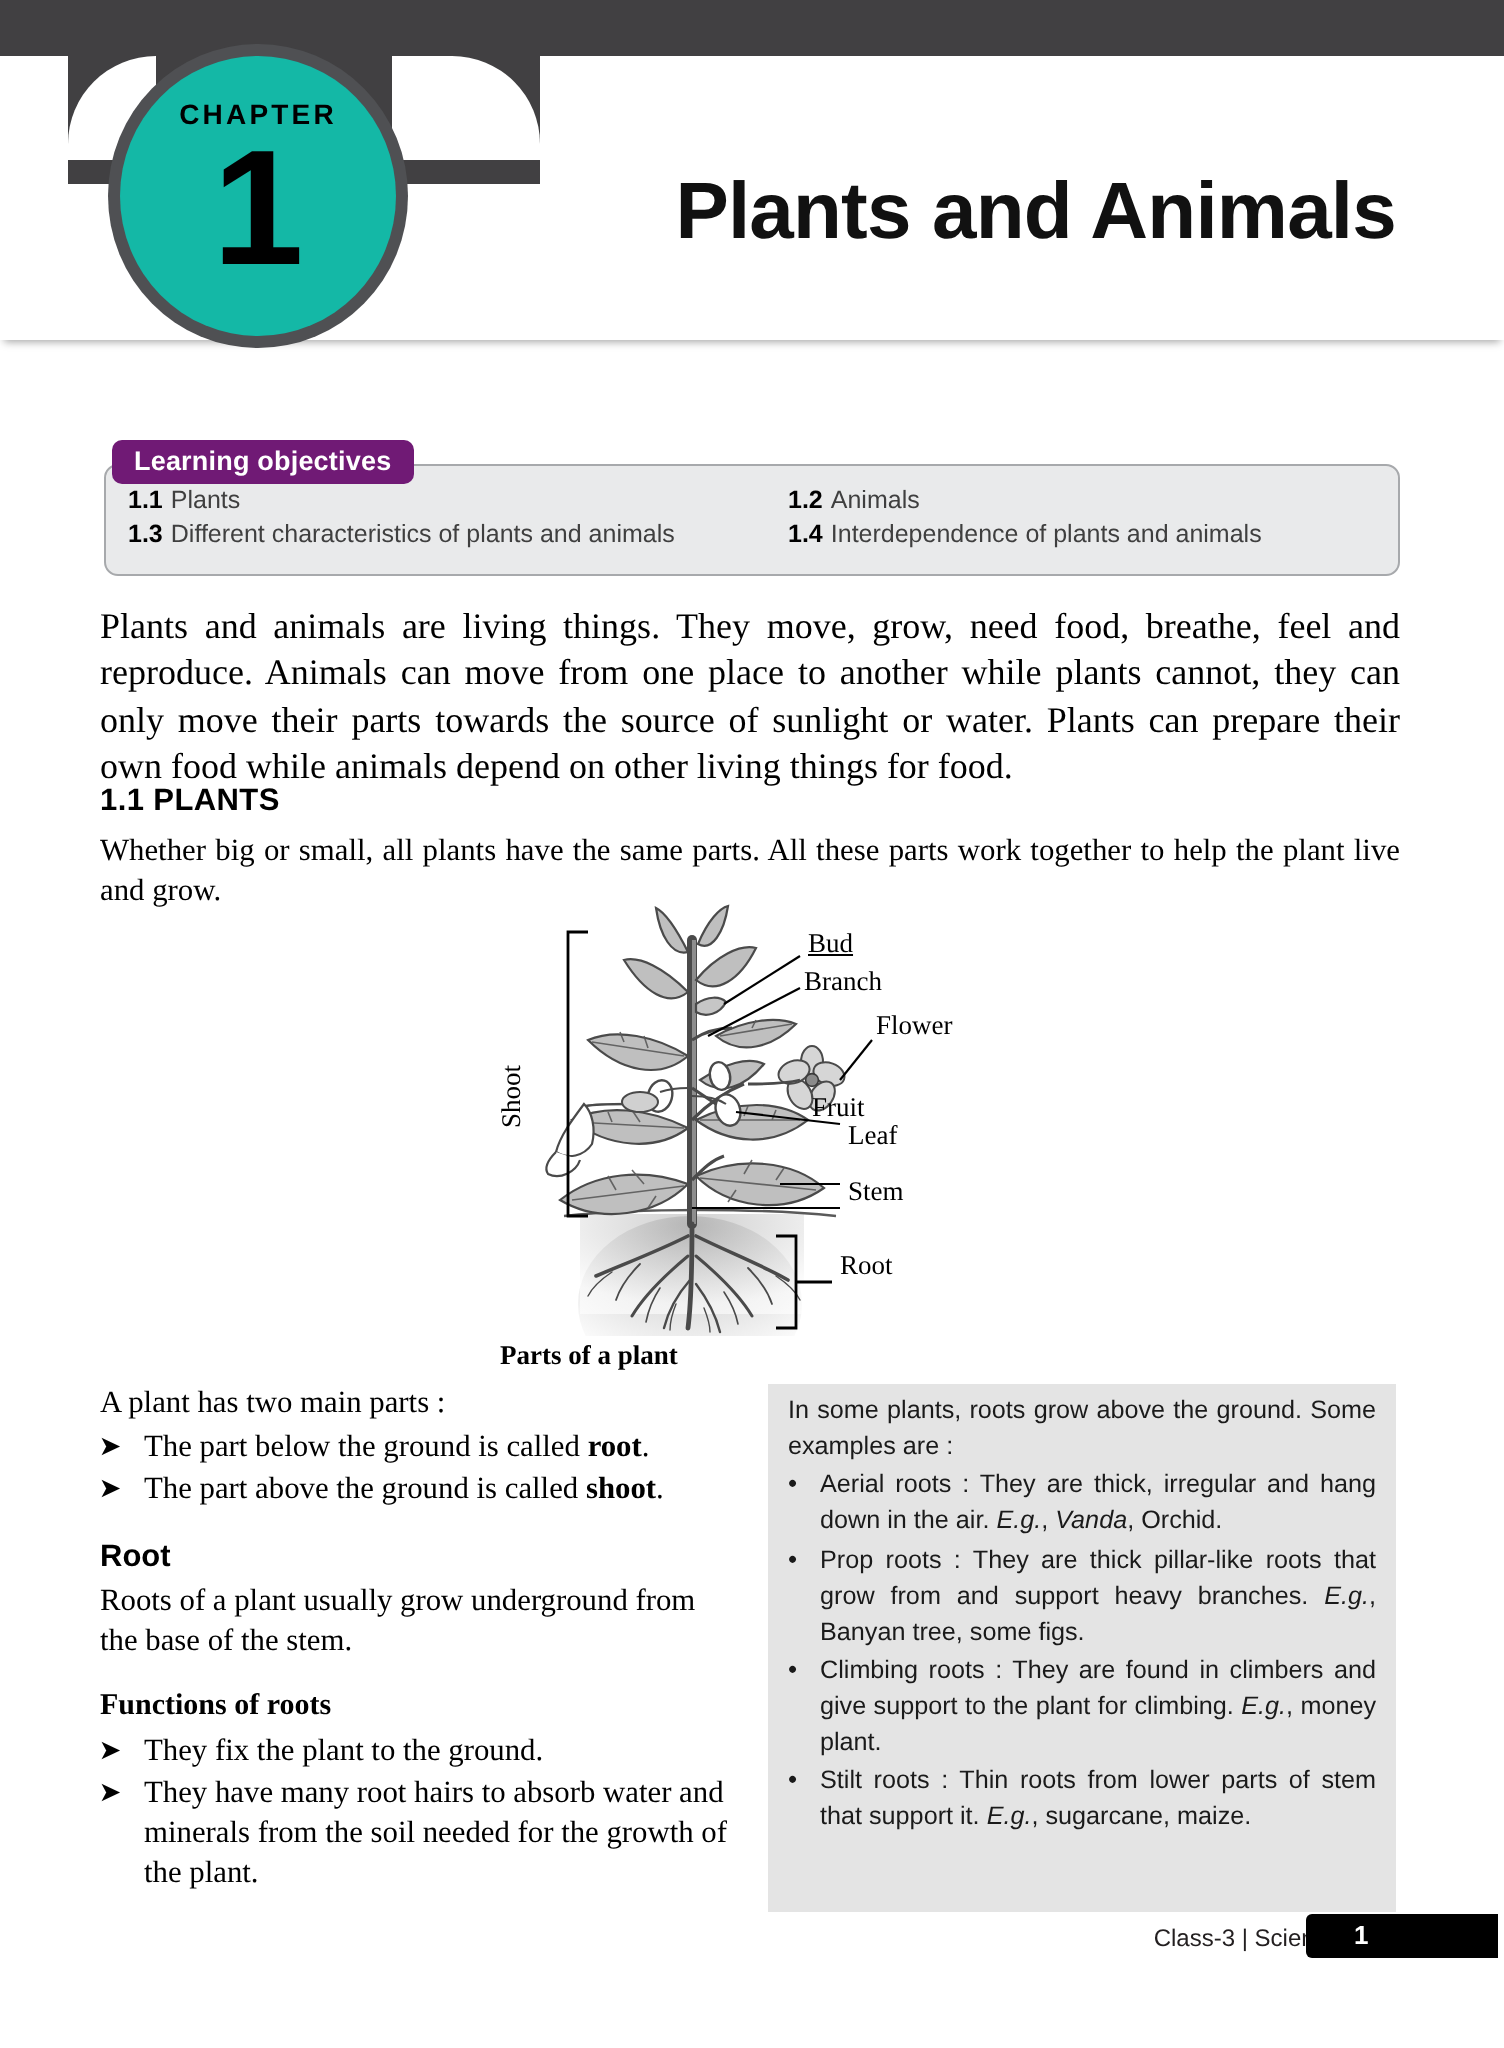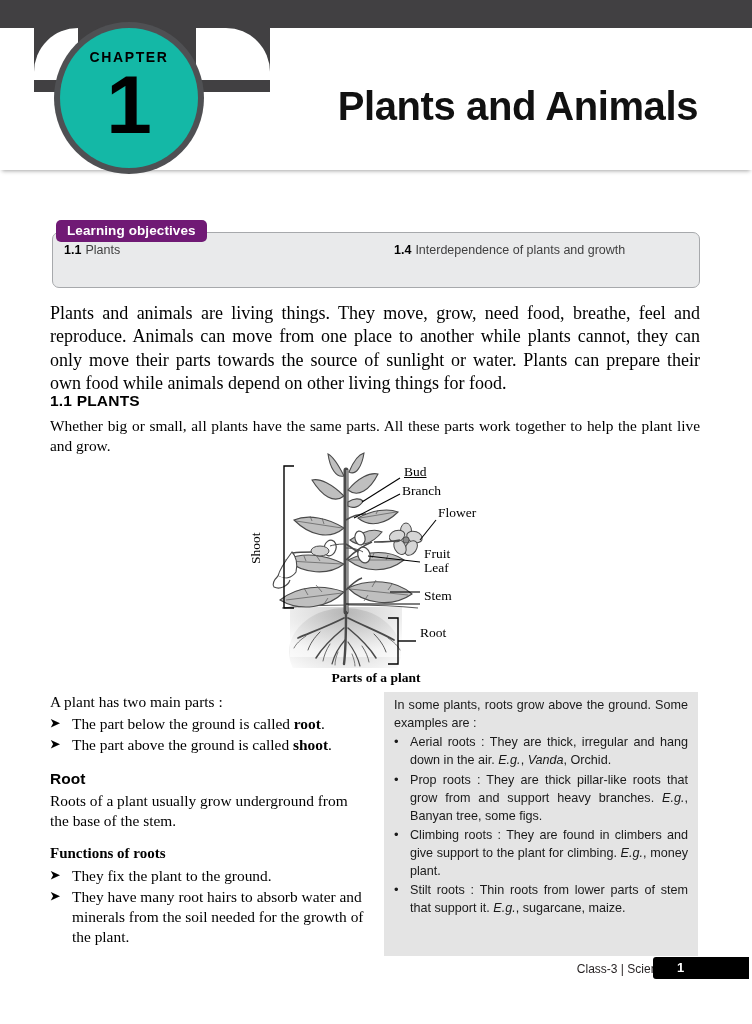--- a/index.html
+++ b/index.html
@@ -200,21 +200,20 @@
   .dlabel {
     position: absolute;
     font-size: 13.5px;
     font-family: "Liberation Serif", serif;
     white-space: nowrap;
   }
   .dcaption {
     position: absolute;
     left: 0; top: 218px;
     width: 252px;
-    text-align: center;
     font-weight: bold;
     font-size: 13.5px;
   }
 
   
   .lcol {
     position: absolute;
     left: 50px; top: 692px;
     width: 320px;
     font-size: 15.4px;
@@ -347,21 +346,27 @@
   <div class="chapter-title">Plants and Animals</div>
 </div>
 
 <div class="lo-box"></div>
 <div class="lo-tab">Learning objectives</div>
 <div class="lo-grid">
   <div class="lo-item">
     <span class="lo-num">1.1</span><span>Plants</span>
   </div>
   <div class="lo-item">
-    <span class="lo-num">1.4</span><span>Interdependence of plants and growth</span>
+    <span class="lo-num">1.2</span><span>Animals</span>
+  </div>
+  <div class="lo-item">
+    <span class="lo-num">1.3</span><span>Different characteristics of plants and animals</span>
+  </div>
+  <div class="lo-item">
+    <span class="lo-num">1.4</span><span>Interdependence of plants and animals</span>
   </div>
 </div>
 
 <div class="intro">Plants and animals are living things. They move, grow, need food, breathe, feel and reproduce. Animals can move from one place to another while plants cannot, they can only move their parts towards the source of sunlight or water. Plants can prepare their own food while animals depend on other living things for food.</div>
 <div class="h-section">1.1 PLANTS</div>
 <div class="plants-para">Whether big or small, all plants have the same parts. All these parts work together to help the plant live and grow.</div>
 
 <div class="diagram">
   <svg width="252" height="216" viewBox="0 0 252 216">
     <defs>
@@ -489,21 +494,21 @@
       <path d="M140 140 L170 140"></path>
       <path d="M96 152 L170 152"></path>
     </g>
   </svg>
 
   <div class="shoot-label">Shoot</div>
 
   <div class="dlabel" style="left:154px; top:12px;text-decoration:underline;">Bud</div>
   <div class="dlabel" style="left:152px; top:31px;">Branch</div>
   <div class="dlabel" style="left:188px; top:53px;">Flower</div>
-  <div class="dlabel" style="left:174px; top:94px;">Fruit</div>
+  <div class="dlabel" style="left:156px; top:94px;">Fruit</div>
   <div class="dlabel" style="left:174px; top:108px;">Leaf</div>
   <div class="dlabel" style="left:174px; top:136px;text-align:center;">Stem</div>
   <div class="dlabel" style="left:170px; top:173px;">Root</div>
 
   <div class="dcaption">Parts of a plant</div>
 </div>
 
 <div class="lcol">
   <p>A plant has two main parts :</p>
   <div class="bullets">

